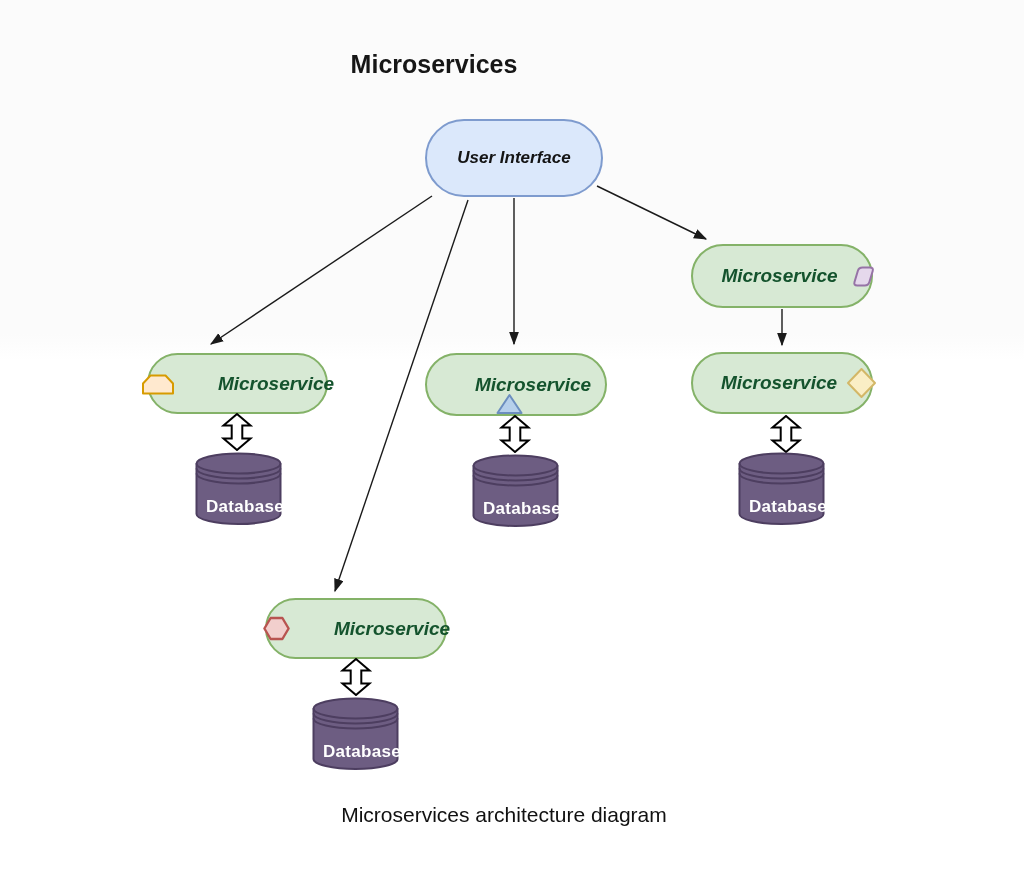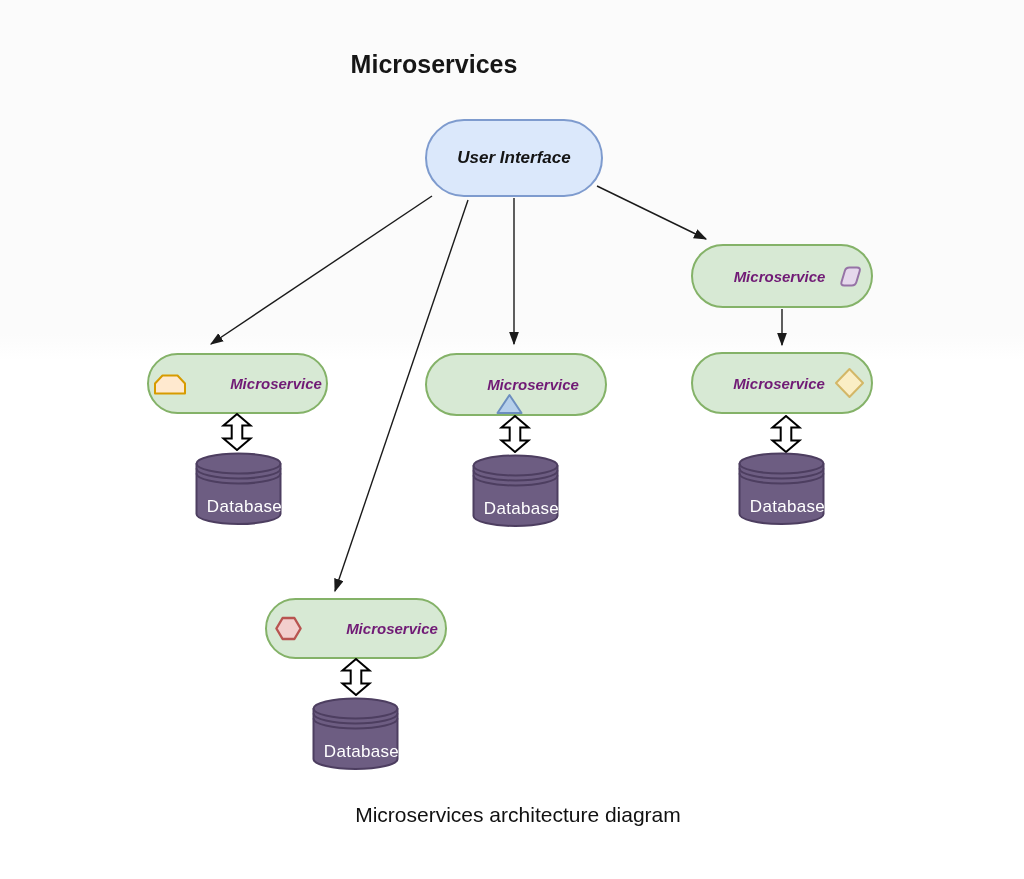--- a/index.html
+++ b/index.html
@@ -6,49 +6,49 @@
   .canvas {
     position:relative; width:1024px; height:879px; overflow:hidden;
     background:linear-gradient(#fbfbfb 0%, #fbfbfb 38%, #ffffff 41%);
     font-family:"Liberation Sans", sans-serif;
   }
   .title {
     position:absolute; left:0; top:50px; width:868px;
     text-align:center; font-size:25px; font-weight:bold; color:#161616;
   }
   .caption {
-    position:absolute; left:14px; top:803px; width:1008px;
+    position:absolute; left:0; top:803px; width:1008px;
     text-align:center; font-size:21px; color:#111;
   }
   .node {
     position:absolute; box-sizing:border-box;
     display:flex; align-items:center; justify-content:center; gap:9px;font-style:italic;
   }
   .ui-node {
     background:#dbe8fb; border:2px solid #7e9bce; border-radius:40px;
   }
   .ui-node .label { font-size:17px; font-weight:bold; color:#141414; }
   .service {
     background:#d7e9d4; border:2px solid #84b268; border-radius:33px;
   }
-  .service .label { font-size:15px; font-weight:bold; color:#701a75; white-space:nowrap;margin-left:34px; }
+  .service .label { font-size:19px; font-weight:bold; color:#14532d; white-space:nowrap;margin-left:34px; }
   .icon { display:flex; align-items:center; }
   .icon svg { display:block; }
   .card-shape   { fill:#ffe9cf; stroke:#d79b00; stroke-width:2;   stroke-linejoin:round; }
   .tri-shape    { fill:#b6d0eb; stroke:#6c8ebf; stroke-width:2;   stroke-linejoin:round; }
   .para-shape   { fill:#e5d8ec; stroke:#9673a6; stroke-width:2;   stroke-linejoin:round; }
   .diamond-shape{ fill:#faeec5; stroke:#d3b767; stroke-width:2;   stroke-linejoin:round; }
   .hex-shape    { fill:#f2cfcd; stroke:#b85450; stroke-width:2.4; stroke-linejoin:round; }
   .triangle-icon { position:absolute; left:69px; bottom:-1px; }
   .db { position:absolute; }
   .db .cyl-body   { fill:#6d5d82; stroke:#4d3e60; stroke-width:2; }
   .db .cyl-stripe { fill:none;    stroke:#4d3e60; stroke-width:2; }
   .db .db-label {
-    position:absolute; left:0; right:0; bottom:9px; text-align:right;
-    font-size:17px; font-weight:normal; color:#ffffff; letter-spacing:.3px;
+    position:absolute; left:11px; right:0; bottom:9px; text-align:left;
+    font-size:17px; font-weight:bold; color:#ffffff; letter-spacing:.3px;
   }
   .dbl-arrow { position:absolute; }
   .dbl-arrow path { fill:#ffffff; stroke:#000000; stroke-width:2; stroke-linejoin:miter; }
   .edges { position:absolute; left:0; top:0; pointer-events:none; }
   .edges line { stroke:#1a1a1a; stroke-width:1.4; }
   .edges .ah { fill:#1a1a1a; }
 </style>
 </head>
 <body>
 

